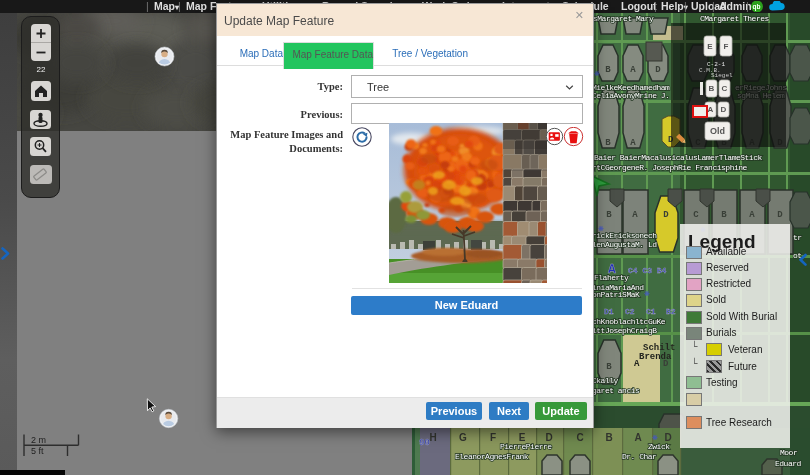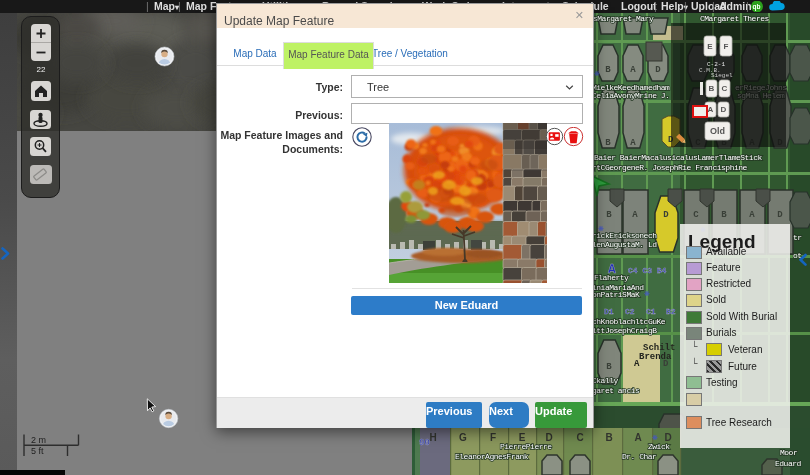--- a/index.html
+++ b/index.html
@@ -5,34 +5,34 @@
 html,body{margin:0;padding:0;}
 #stage{position:relative;width:810px;height:475px;overflow:hidden;background:#808080;font-family:"Liberation Sans",sans-serif;}
 .abs{position:absolute;}
 #navbar{position:absolute;left:0;top:0;width:810px;height:13px;background:#181818;color:#dedede;font-size:10.5px;font-weight:bold;z-index:30;}
 #navbar .it{position:absolute;top:0px;line-height:13px;white-space:nowrap;}
 #navbar .sep{color:#777;font-weight:normal;}
 #leftstrip{left:0;top:13px;width:17px;height:462px;background:linear-gradient(#3e3e3e 0%,#4a4a4a 40%,#5e5e5e 75%,#5a5a5a 100%);z-index:6;}
 #blackbl{left:0;top:470px;width:65px;height:5px;background:#060606;z-index:8;}
 #tbar{left:21px;top:16px;width:37px;height:180px;background:rgba(46,46,42,0.78);border:1px solid #1c1c1c;border-radius:10px;z-index:10;}
 #modal{left:216px;top:3px;width:376px;height:423px;background:#fff;border:1px solid #9a9a9a;box-shadow:0 4px 14px rgba(0,0,0,0.5);z-index:40;}
-#mhead{position:absolute;left:0;top:0;width:100%;height:24px;background:#f7e7d5;}
+#mhead{position:absolute;left:0;top:0;width:100%;height:32px;background:#f7e7d5;}
 #mhead .t{position:absolute;left:7px;top:10px;font-size:12px;color:#4a4a4a;}
 #mhead .x{position:absolute;right:9px;top:5px;font-size:11px;color:#999;}
 #tabs{position:absolute;left:0;top:32px;width:100%;height:31px;}
 #tabs .line{position:absolute;left:0;top:29px;width:100%;height:1px;background:#ddd;}
-.tab{position:absolute;top:6px;height:23px;line-height:23px;font-size:10px;text-align:center;white-space:nowrap;}
-.tab.a{background:#bef264;border:1px solid #ddd;border-bottom:none;height:26px;color:#555;z-index:2;}
+.tab{position:absolute;top:6px;height:23px;line-height:23px;font-size:10px;text-align:right;white-space:nowrap;}
+.tab.a{background:#22c55e;border:1px solid #ddd;border-bottom:none;height:26px;color:#555;z-index:2;}
 .tab.b{color:#2a6db8;}
-.flabel{position:absolute;font-size:10.5px;font-weight:bold;color:#333;text-align:right;}
+.flabel{position:absolute;font-size:10.5px;font-weight:bold;color:#333;text-align:right;font-family:Liberation Serif, serif;}
 .fctl{position:absolute;left:134px;width:232px;background:#fff;border:1px solid #b0b0b0;font-size:11px;color:#333;box-sizing:border-box;font-family:"Liberation Sans",sans-serif;}
 #newupload{position:absolute;left:134px;top:292px;width:231px;height:19px;background:#2d7cc9;color:#fff;font-size:11px;font-weight:bold;text-align:center;line-height:19px;border-radius:2px;}
 #updiv{position:absolute;left:135px;top:284px;width:230px;height:1px;background:#e2e2e2;}
 #mfoot{position:absolute;left:0;top:393px;width:100%;height:30px;background:#ececec;border-top:1px solid #e0e0e0;}
-.fbtn{position:absolute;top:4px;height:26px;line-height:18px;color:#fff;font-size:11px;font-weight:bold;text-align:left;border-radius:2px;background:#2e7cc4;}
+.fbtn{position:absolute;top:4px;height:18px;line-height:18px;color:#fff;font-size:11px;font-weight:bold;text-align:center;border-radius:2px;background:#2e7cc4;}
 #legend{left:680px;top:224px;width:110px;height:224px;background:rgba(241,241,238,0.87);z-index:20;font-size:10px;color:#1c1c1c;}
 #legend .ttl{position:absolute;left:8px;top:7px;font-size:19px;font-weight:bold;}
 .li{position:absolute;left:6px;width:16px;height:13px;border:1px solid #777;box-sizing:border-box;}
 .lt{position:absolute;left:26px;width:84px;line-height:12px;}
 </style>
 </head>
 <body>
 <div id="stage">
 
   <svg class="abs" id="mapsvg" style="left:412px;top:13px;z-index:4" width="398" height="462" viewBox="0 0 398 462">
@@ -317,21 +317,21 @@
 <text x="31" y="453.8" font-size="9" fill="#1e1e1e" font-family="Liberation Sans,sans-serif">5 ft</text>
 <path d="M2.5,248.5 l5.5,5 -5.5,5" fill="none" stroke="#1565c0" stroke-width="2.6" stroke-linecap="round" stroke-linejoin="round"></path>
 <path d="M805.5,255 l-5,4.8 5,4.8" fill="none" stroke="#1565c0" stroke-width="2.6" stroke-linecap="round" stroke-linejoin="round"></path>
   </svg>
 
   <div class="abs" id="legend">
   <div class="ttl">Legend</div>
 <div class="li" style="top:22px;background:#8ab4cf"></div>
       <div class="lt" style="top:22px">Available</div>
 <div class="li" style="top:38px;background:#b79bd4"></div>
-      <div class="lt" style="top:38px">Feature</div>
+      <div class="lt" style="top:38px">Reserved</div>
 <div class="li" style="top:54px;background:#e2a3c4"></div>
       <div class="lt" style="top:54px">Restricted</div>
 <div class="li" style="top:70px;background:#ded489"></div>
       <div class="lt" style="top:70px">Sold</div>
 <div class="li" style="top:87px;background:#3f7a37"></div>
       <div class="lt" style="top:87px">Sold With Burial</div>
 <div class="li" style="top:103px;background:#79857a"></div>
       <div class="lt" style="top:103px">Burials</div>
 <div style="position:absolute;left:11px;top:117px;font-size:9px;color:#444">└</div>
 <div class="li" style="top:119px;left:26px;background:#d6ce00"></div>
@@ -348,21 +348,21 @@
 
   <div class="abs" id="modal">
     <div id="mhead">
         <span class="t">Update Map Feature</span>
         <span class="x">✕</span>
       </div>
     <div id="tabs">
       <div class="line"></div>
       <div class="tab b" style="left:10px;width:56px;">Map Data</div>
       <div class="tab a" style="left:66px;width:89px;">Map Feature Data</div>
-      <div class="tab b" style="left:152px;width:82px;">Tree / Vegetation</div>
+      <div class="tab b" style="left:169px;width:82px;">Tree / Vegetation</div>
     </div>
     <span class="flabel" style="left:30px;top:77px;width:96px;">Type:</span>
     <div class="fctl" style="top:71px;height:23px;line-height:23px;padding-left:15px;">Tree<svg style="position:absolute;right:8px;top:8px" width="9" height="7" viewBox="0 0 9 7">
           <path d="M1.2,1.8 l3.3,3.2 3.3,-3.2" fill="none" stroke="#444" stroke-width="1.2"></path>
         </svg></div>
     <span class="flabel" style="left:30px;top:105px;width:96px;">Previous:</span>
     <div class="fctl" style="top:99px;height:21px;"></div>
     <span class="flabel" style="left:0px;top:124px;width:126px;line-height:14px;">Map Feature Images and<br>Documents:</span>
     <svg class="abs" style="left:134.5px;top:123px" width="20" height="20" viewBox="0 0 20 20">
       <circle cx="10" cy="10" r="9.2" fill="#fff" stroke="#4a4a63" stroke-width="1.1"></circle>
@@ -663,18 +663,18 @@
       <path d="M3.9,12.6 a2.2,2.2 0 0 1 4.4,0 z" fill="#fff"></path>
       <rect x="9.2" y="7.2" width="3.4" height="2.6" fill="#fff"></rect>
       <circle cx="27.5" cy="9.5" r="9.2" fill="#fff" stroke="#cc3333" stroke-width="1"></circle>
       <path d="M23.2,6.8 h8.6 l-1.1,9.4 h-6.4 z" fill="#e80e0e"></path>
       <path d="M22.6,5.9 l2.5,-1.6 h4.8 l2.5,1.6 v0.5 h-9.8 z" fill="#e80e0e"></path>
     </svg>
     <div id="updiv"></div>
     <div id="newupload">New Eduard</div>
     <div id="mfoot">
       <div class="fbtn" style="left:209px;width:56px;">Previous</div>
-      <div class="fbtn" style="left:272px;width:40px;border-radius:7px;">Next</div>
+      <div class="fbtn" style="left:272px;width:40px;">Next</div>
       <div class="fbtn" style="left:318px;width:52px;background:#37993a;">Update</div>
     </div>
   </div>
 
 </div>
 
 </body></html>

